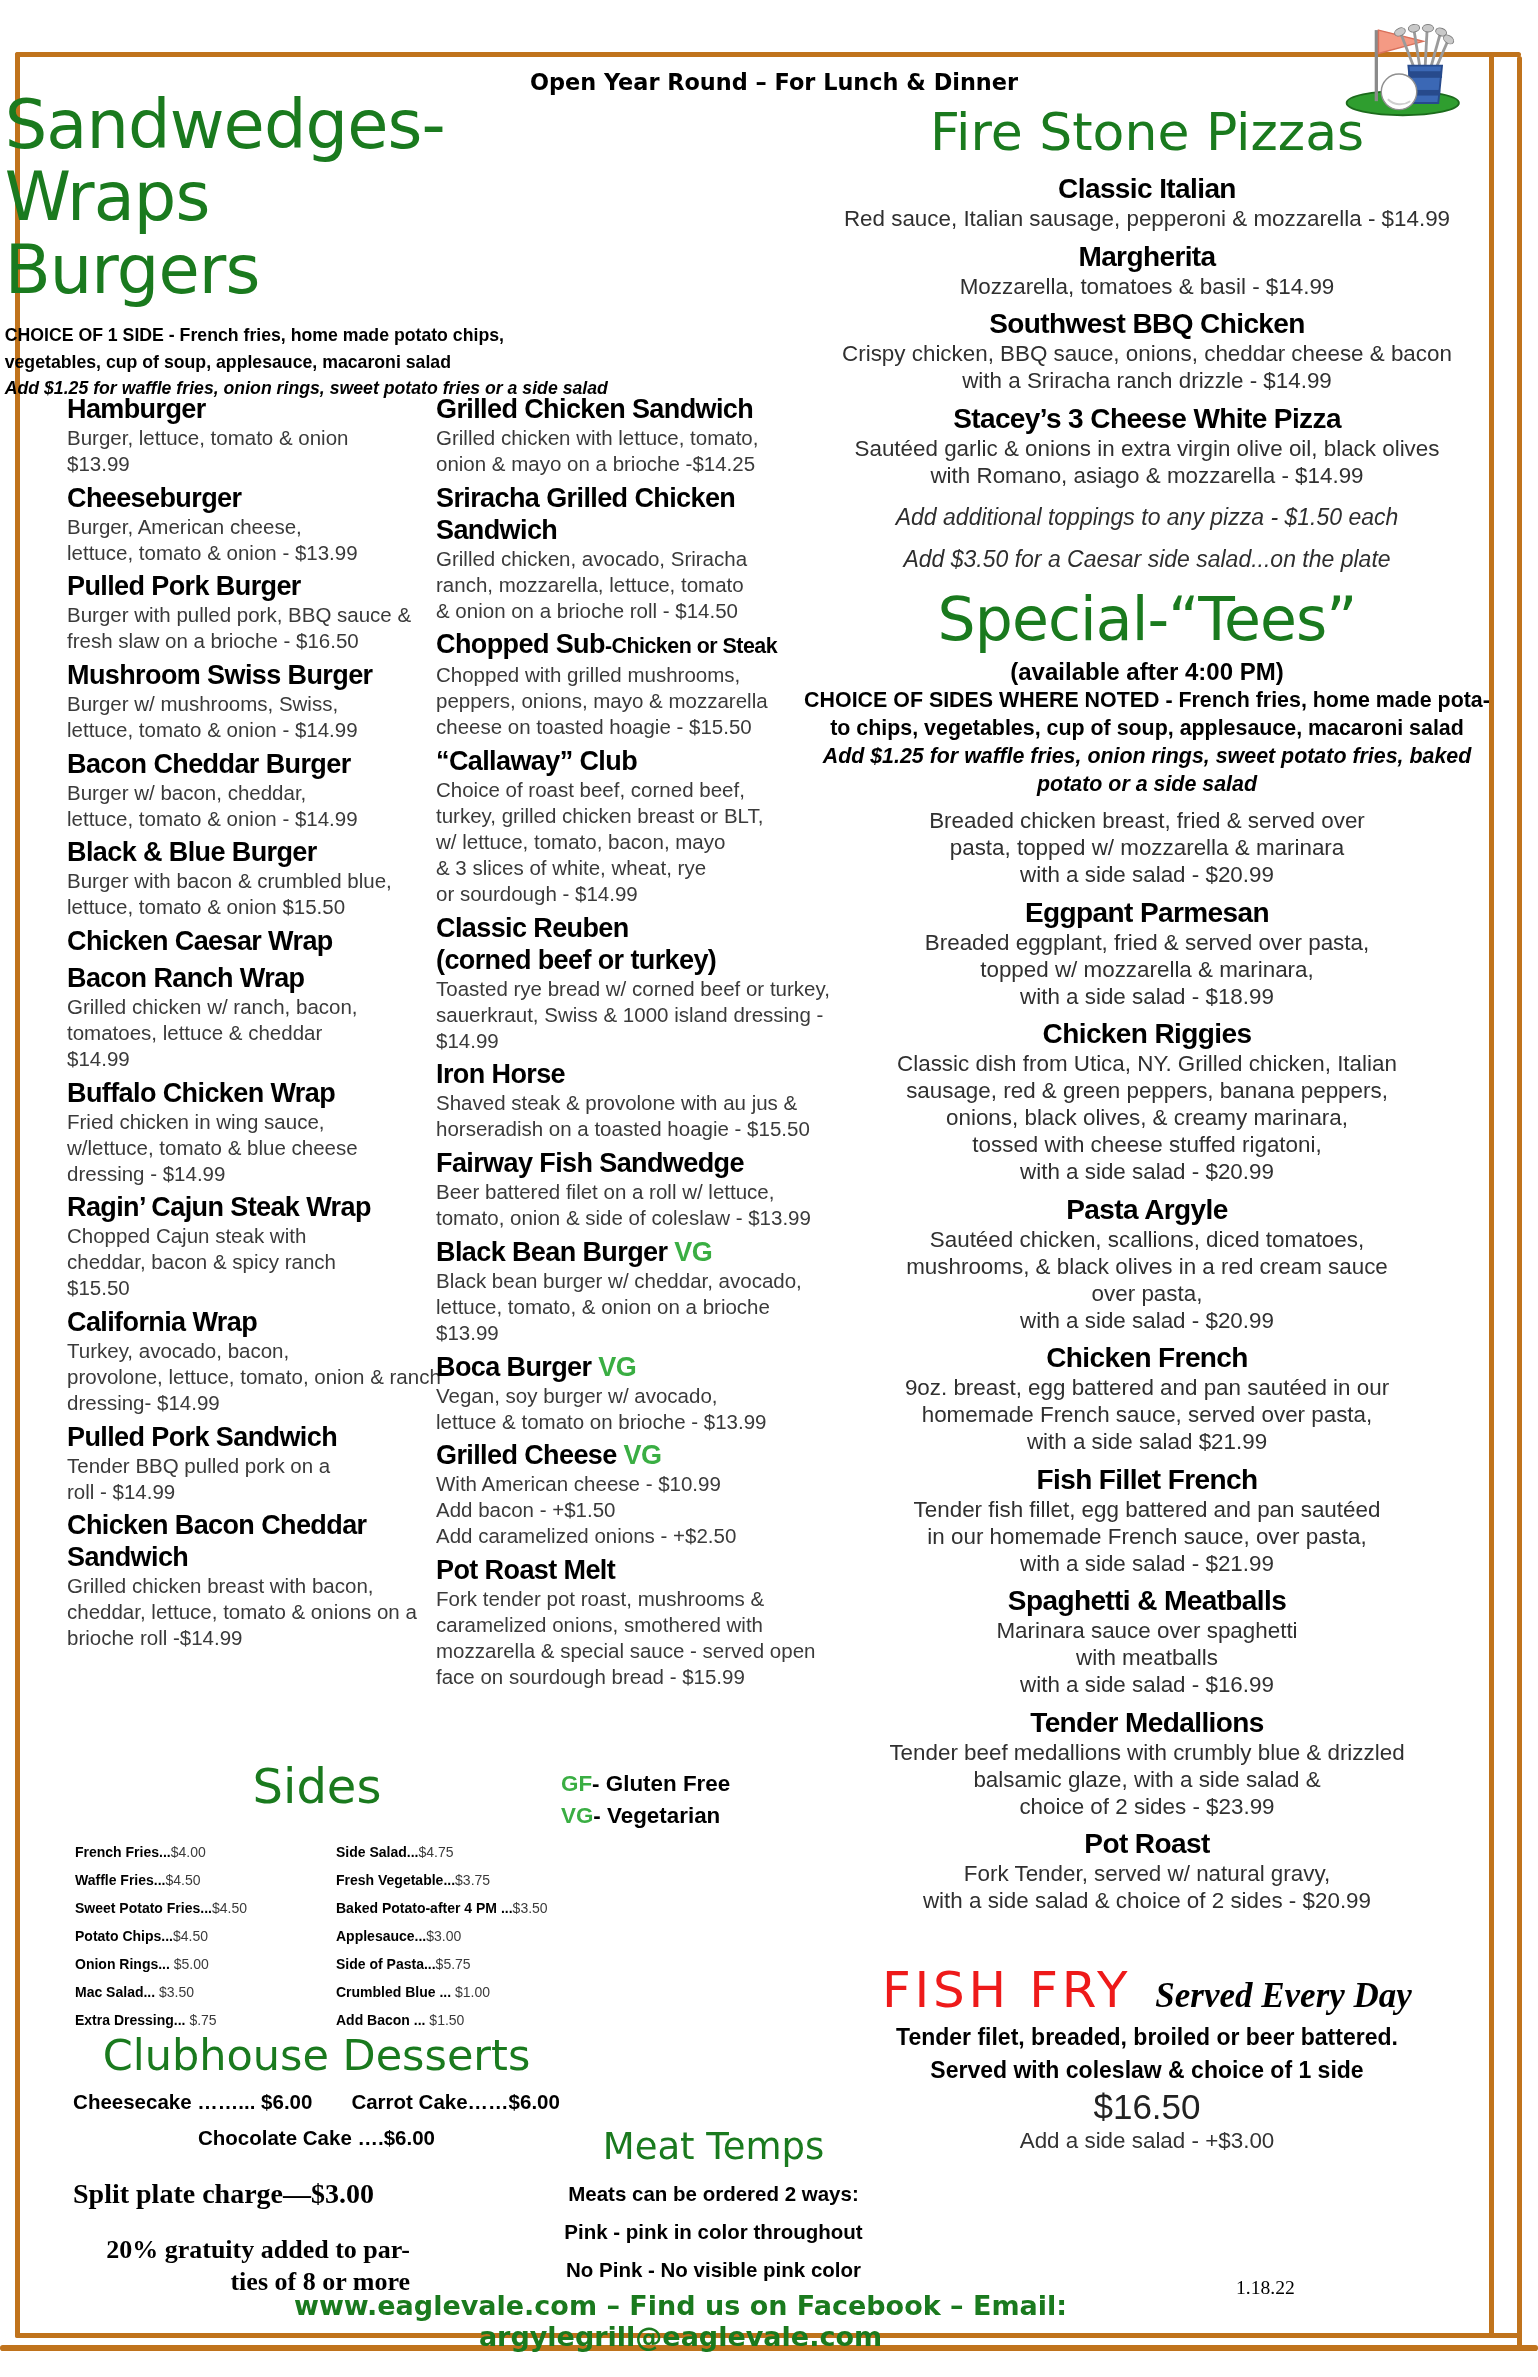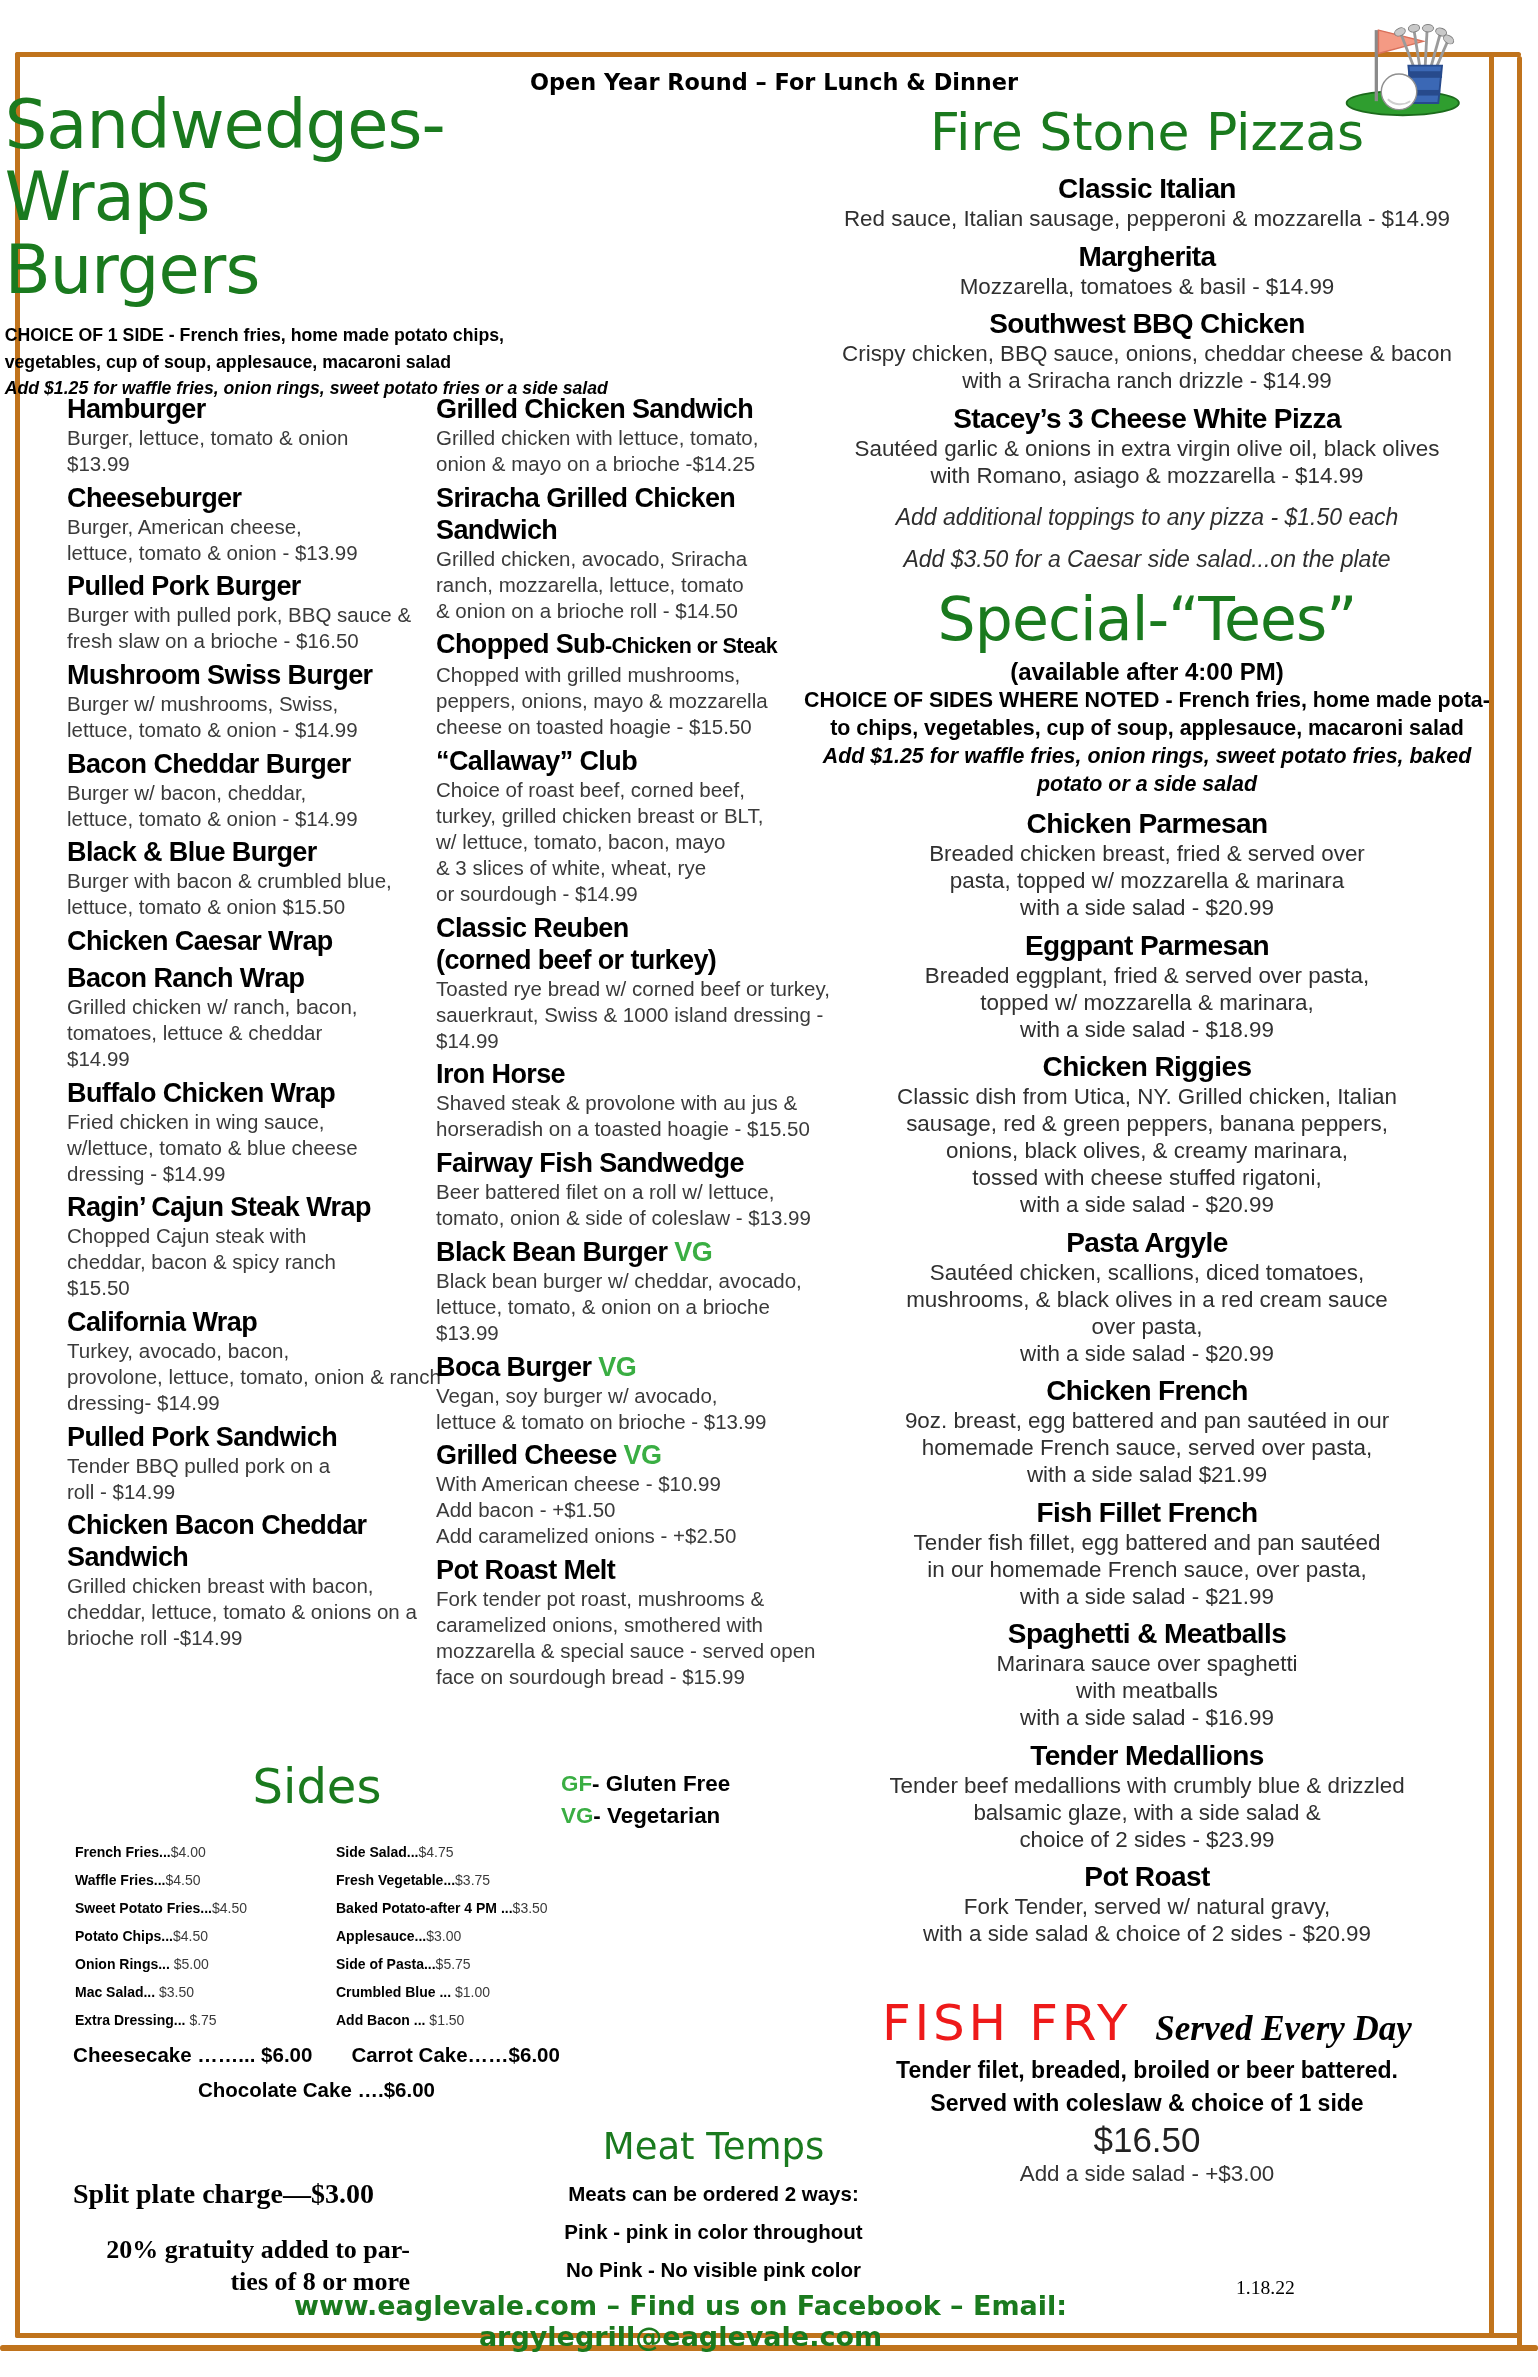--- a/index.html
+++ b/index.html
@@ -288,21 +288,20 @@
   <div class="rc-note">Add $3.50 for a Caesar side salad...on the plate</div>
 
   <div class="specials-title script green">Special-“Tees”</div>
   <div class="specials-sub">(available after 4:00 PM)</div>
   <div class="specials-note">CHOICE OF SIDES WHERE NOTED - French fries, home made pota-
 to chips, vegetables, cup of soup, applesauce, macaroni salad</div>
   <div class="specials-note italic">Add $1.25 for waffle fries, onion rings, sweet potato fries, baked
 potato or a side salad</div>
   <div class="dish-list">
       <div class="entree-item">
-        <div class="item-name"><span>Chicken Parmesan</span></div>
         <div class="item-desc">Breaded chicken breast,  fried &amp; served over
 pasta, topped w/ mozzarella &amp; marinara
 with a side salad - $20.99</div>
       </div>
       <div class="entree-item">
         <div class="item-name"><span>Eggpant Parmesan</span></div>
         <div class="item-desc">Breaded eggplant, fried &amp; served over pasta,
 topped w/ mozzarella &amp; marinara,
 with a side salad  - $18.99</div>
       </div>
@@ -381,20 +380,21 @@
     <div class="side-line"><span class="side-label">Crumbled Blue ... </span><span class="side-price">$1.00</span></div>
     <div class="side-line"><span class="side-label">Add Bacon ... </span><span class="side-price">$1.50</span></div>
   </div>
 
 <div id="legend">
     <div class="legend-line"><span class="legend-abbr">GF</span><span class="legend-text">- Gluten Free</span></div>
     <div class="legend-line"><span class="legend-abbr">VG</span><span class="legend-text">- Vegetarian</span></div>
   </div>
 
 <div id="desserts">
+  <div class="desserts-title script green">Clubhouse Desserts</div>
   <div class="dessert-line">
     <span>Cheesecake ……... $6.00</span><span class="gap"></span><span>Carrot Cake……$6.00</span>
   </div>
   <div class="dessert-line">Chocolate Cake ….$6.00</div>
 </div>
 
 <div id="split-note" class="serif">Split plate charge—$3.00</div>
 <div id="gratuity-note" class="serif">20% gratuity added to par-
 ties of 8 or more</div>
 

